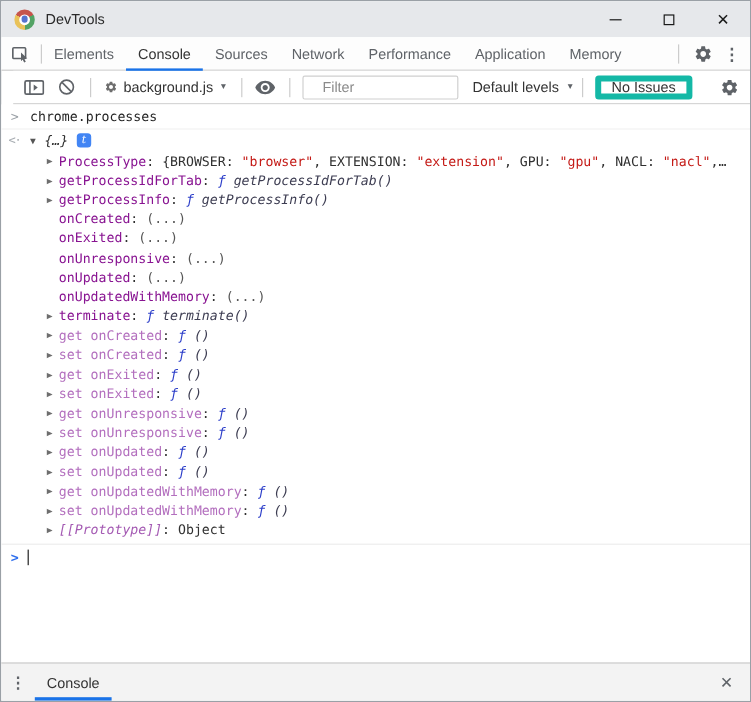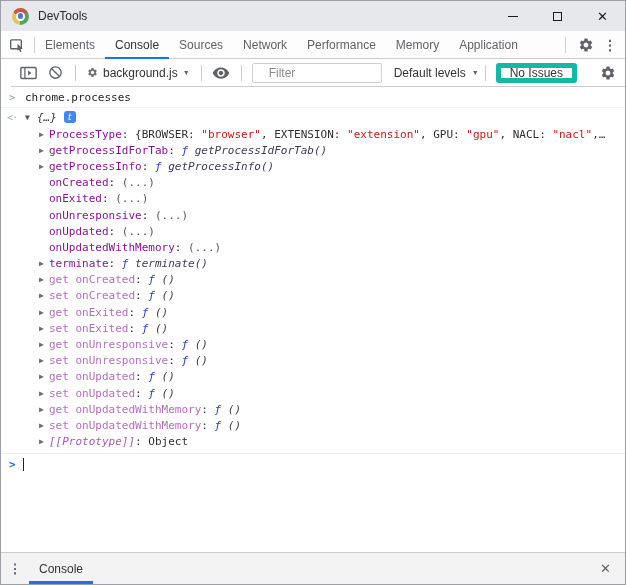--- a/index.html
+++ b/index.html
@@ -135,24 +135,24 @@
   <div class="tab">
       <span>Sources</span>
     </div>
   <div class="tab">
       <span>Network</span>
     </div>
   <div class="tab">
       <span>Performance</span>
     </div>
   <div class="tab">
+      <span>Application</span>
+    </div>
+  <div class="tab">
       <span>Memory</span>
-    </div>
-  <div class="tab">
-      <span>Application</span>
     </div>
   <div class="tabbar-right">
     <div class="vsep"></div>
     <div class="icon-btn gear-btn">
       <span>
         <svg viewBox="0 0 24 24" width="16" height="16" fill="#5f6368">
             <path d="M19.14,12.94c0.04-0.3,0.06-0.61,0.06-0.94c0-0.32-0.02-0.64-0.07-0.94l2.03-1.58c0.18-0.14,0.23-0.41,0.12-0.61 l-1.92-3.32c-0.12-0.22-0.37-0.29-0.59-0.22l-2.39,0.96c-0.5-0.38-1.03-0.7-1.62-0.94L14.4,2.81c-0.04-0.24-0.24-0.41-0.48-0.41 h-3.84c-0.24,0-0.43,0.17-0.47,0.41L9.25,5.35C8.66,5.59,8.12,5.92,7.63,6.29L5.24,5.33c-0.22-0.08-0.47,0-0.59,0.22L2.74,8.87 C2.62,9.08,2.66,9.34,2.86,9.48l2.03,1.58C4.84,11.36,4.8,11.69,4.8,12s0.02,0.64,0.07,0.94l-2.03,1.58 c-0.18,0.14-0.23,0.41-0.12,0.61l1.92,3.32c0.12,0.22,0.37,0.29,0.59,0.22l2.39-0.96c0.5,0.38,1.03,0.7,1.62,0.94l0.36,2.54 c0.05,0.24,0.24,0.41,0.48,0.41h3.84c0.24,0,0.44-0.17,0.47-0.41l0.36-2.54c0.59-0.24,1.13-0.56,1.62-0.94l2.39,0.96 c0.22,0.08,0.47,0,0.59-0.22l1.92-3.32c0.12-0.22,0.07-0.47-0.12-0.61L19.14,12.94z M12,15.6c-1.98,0-3.6-1.62-3.6-3.6 s1.62-3.6,3.6-3.6s3.6,1.62,3.6,3.6S13.98,15.6,12,15.6z"></path>
           </svg>
       </span>
     </div>

